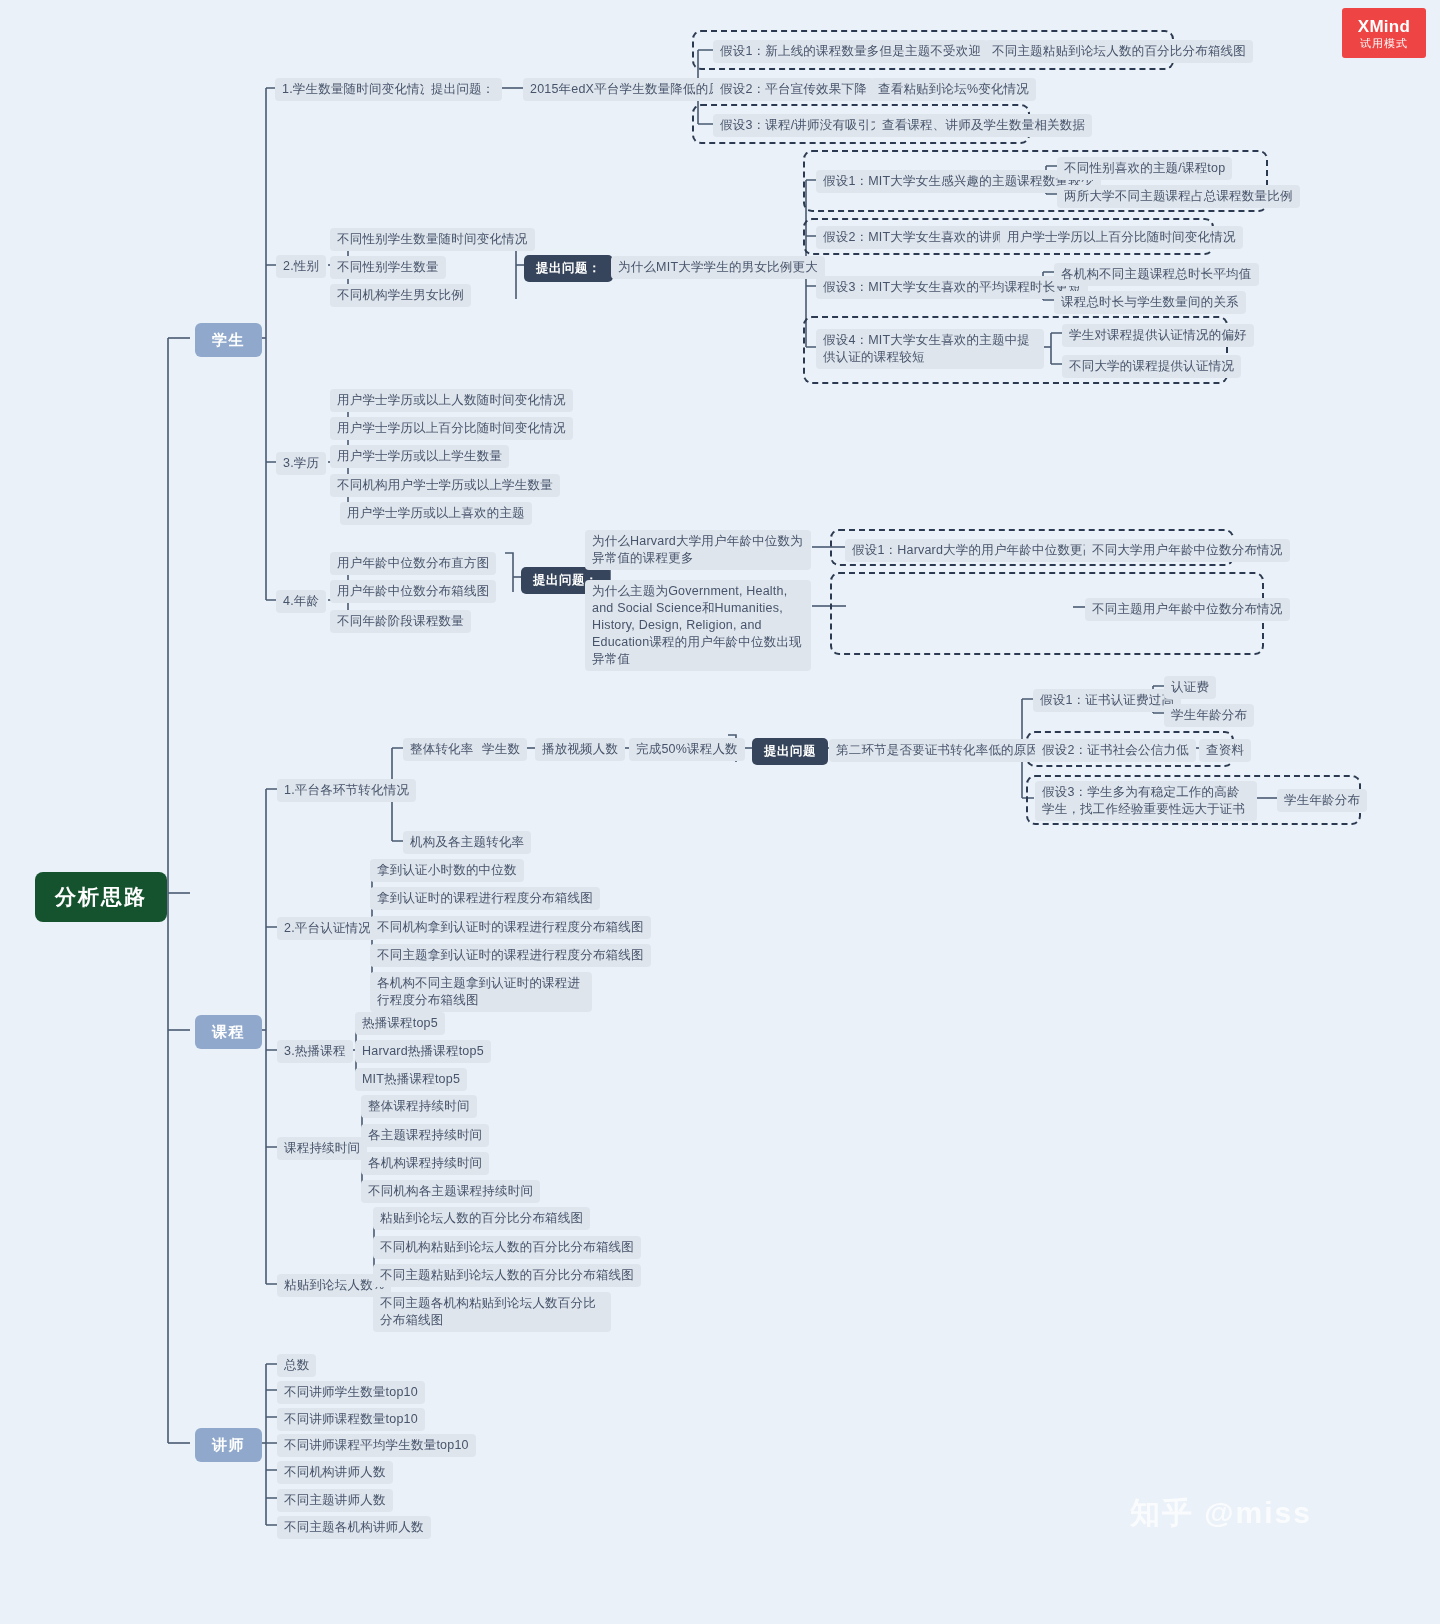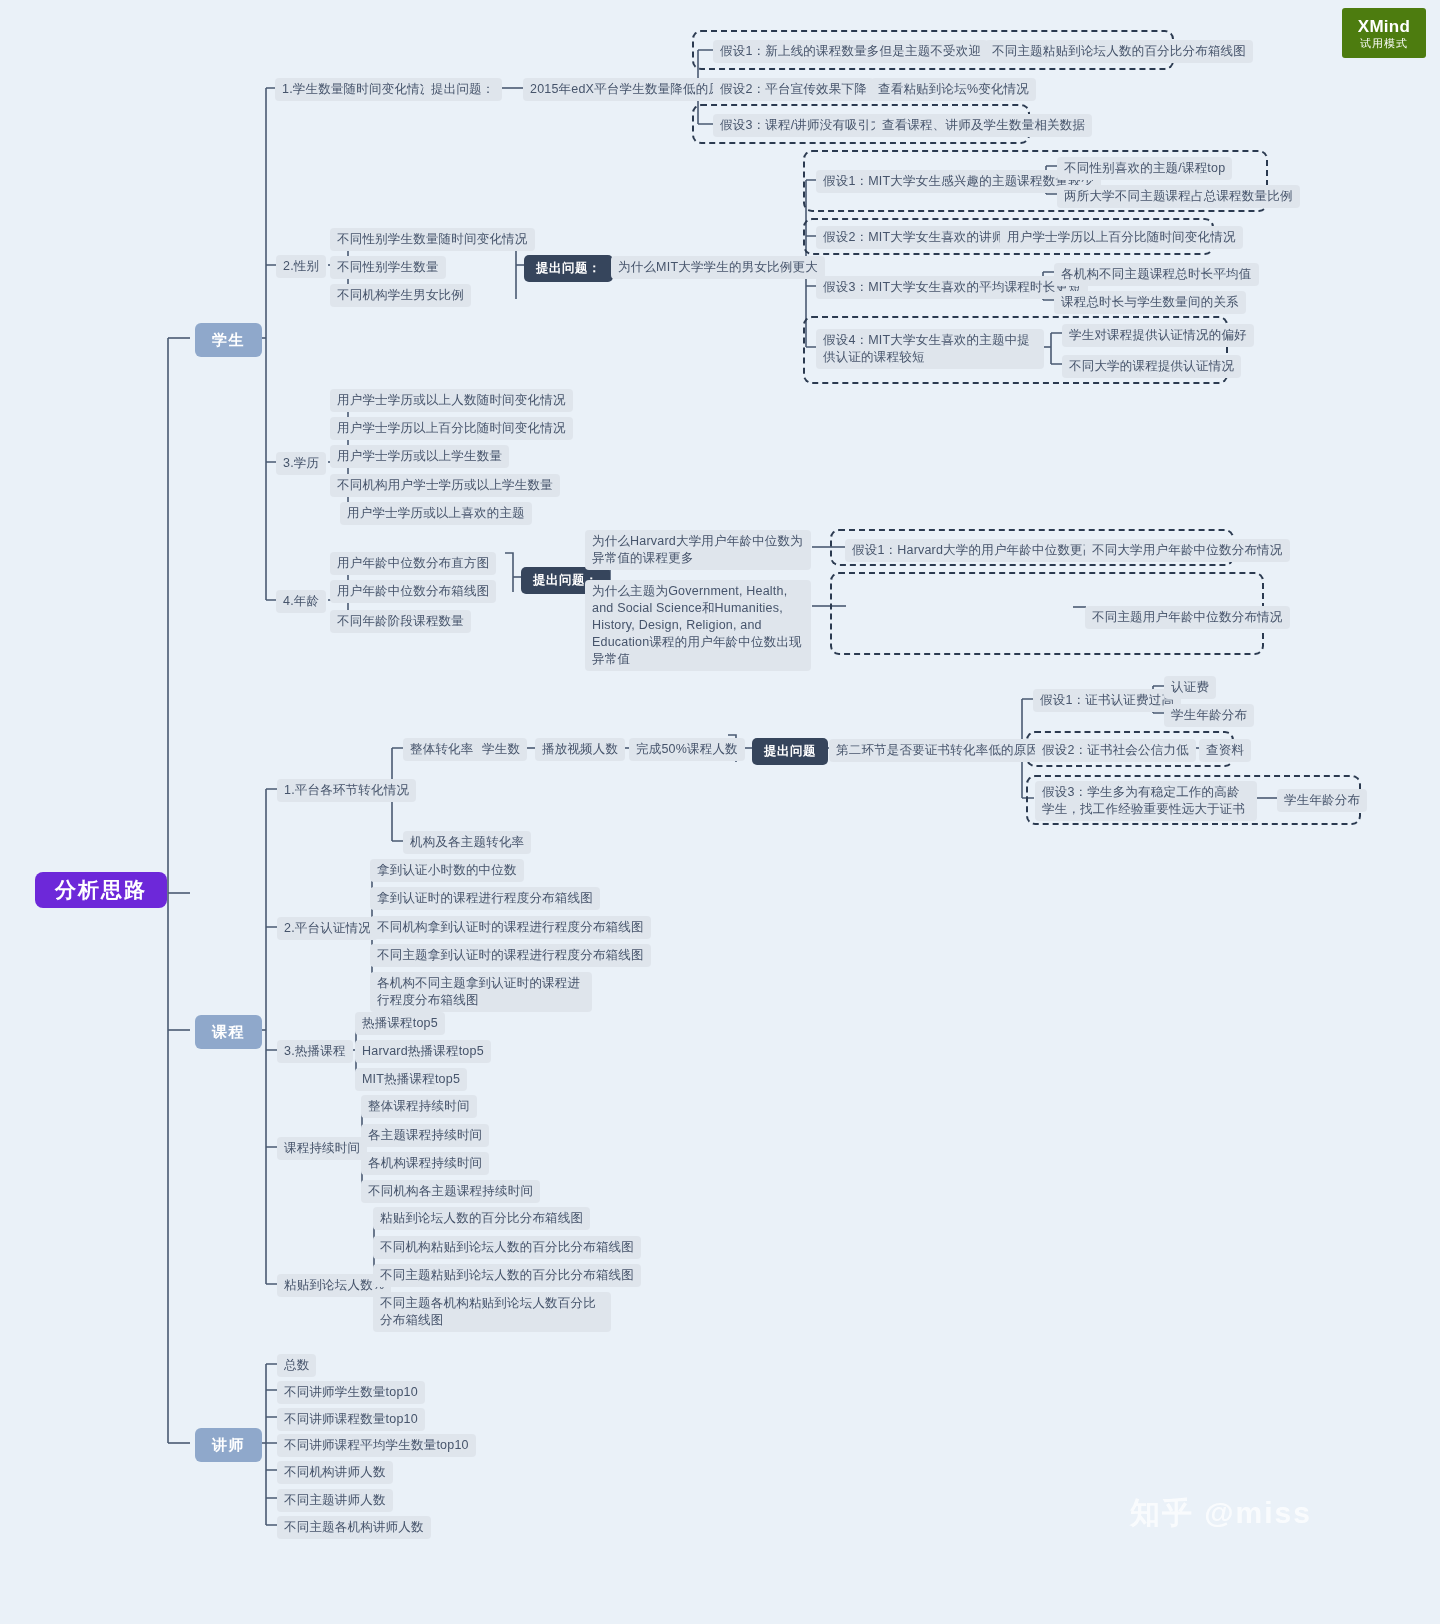--- a/index.html
+++ b/index.html
@@ -20,23 +20,23 @@
     line-height:17px;
     letter-spacing:.2px;
     background:#dfe5ec;
     border-radius:4px;
     padding:3px 7px;
     white-space:pre-wrap;
   }
 
   
   .root{
-    background:#6d28d9;color:#ffffff;
+    background:#14532d;color:#ffffff;
     font-size:21px;font-weight:bold;line-height:28px;
-    border-radius:8px;padding:4px 20px;letter-spacing:2px;
+    border-radius:8px;padding:11px 20px;letter-spacing:2px;
   }
   
   .lvl1{
     background:#8fa8cb;color:#ffffff;
     font-size:15px;font-weight:bold;line-height:20px;
     border-radius:6px;padding:7px 17px;letter-spacing:1.5px;
   }
   
   .qpill{
     background:#36455c;color:#ffffff;
@@ -47,21 +47,21 @@
   .dashbox{
     position:absolute;
     border:2px dashed #2b3a50;
     border-radius:9px;
     box-sizing:border-box;
   }
 
   .xmind-badge{
     position:absolute;right:14px;top:8px;
     width:84px;height:50px;
-    background:#4d7c0f;border-radius:3px;
+    background:#ef4444;border-radius:3px;
     color:#fff;text-align:center;
     display:flex;flex-direction:column;justify-content:center;align-items:center;
   }
   .xmind-badge .t1{font-size:17px;font-weight:bold;line-height:19px;letter-spacing:.3px;}
   .xmind-badge .t2{font-size:11px;line-height:14px;letter-spacing:1px;}
 
   .watermark{
     position:absolute;left:1130px;top:1493px;
     font-size:30px;font-weight:bold;color:#ffffff;opacity:.75;
     letter-spacing:2px;white-space:nowrap;
@@ -263,21 +263,21 @@
   <div class="node" style="left:330px;top:610px;">不同年龄阶段课程数量</div>
 
   <div class="node qpill" style="left:521px;top:567px;">提出问题：</div>
 
   <div class="node" style="left:585px;top:530px;width:226px;">为什么Harvard大学用户年龄中位数为异常值的课程更多</div>
   <div class="node" style="left:585px;top:580px;width:226px;">为什么主题为Government, Health, and Social Science和Humanities, History, Design, Religion, and Education课程的用户年龄中位数出现异常值</div>
 
   <div class="node" style="left:845px;top:539px;">假设1：Harvard大学的用户年龄中位数更高</div>
   <div class="node" style="left:1085px;top:539px;">不同大学用户年龄中位数分布情况</div>
 
-  <div class="node" style="left:1085px;top:598px;margin-top:8px;">不同主题用户年龄中位数分布情况</div>
+  <div class="node" style="left:1085px;top:598px;">不同主题用户年龄中位数分布情况</div>
 
   <div class="node" style="left:277px;top:779px;">1.平台各环节转化情况</div>
   <div class="node" style="left:403px;top:738px;">整体转化率</div>
   <div class="node" style="left:475px;top:738px;">学生数</div>
   <div class="node" style="left:535px;top:738px;">播放视频人数</div>
   <div class="node" style="left:629px;top:738px;">完成50%课程人数</div>
   <div class="node" style="left:403px;top:831px;">机构及各主题转化率</div>
 
   <div class="node qpill" style="left:752px;top:738px;">提出问题</div>
   <div class="node" style="left:829px;top:739px;">第二环节是否要证书转化率低的原因</div>

